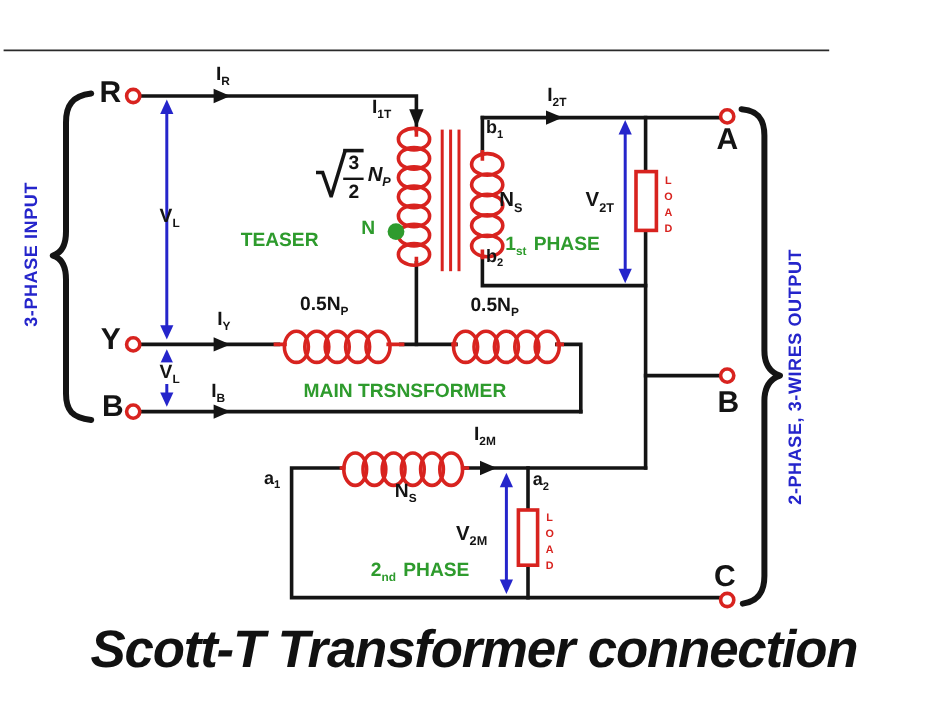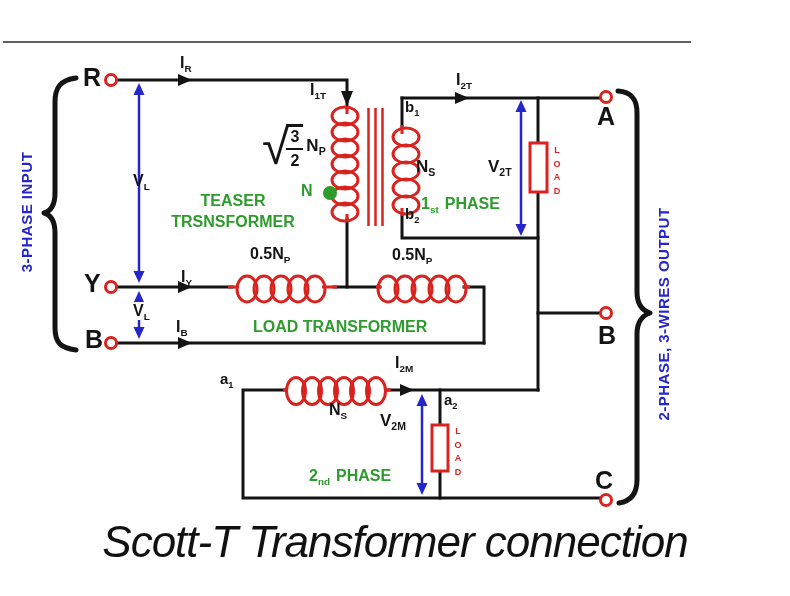--- a/index.html
+++ b/index.html
@@ -22,30 +22,30 @@
   .load-vert{
     position:absolute;writing-mode:vertical-rl;text-orientation:upright;
     font-size:9px;font-weight:bold;color:#d8231f;letter-spacing:3.5px;line-height:1;
   }
   .side-label{
     position:absolute;transform:translate(-50%,-50%) rotate(-90deg);
     font-weight:bold;color:#2525cb;font-size:15px;white-space:nowrap;letter-spacing:0.5px;
   }
   .title{
     position:absolute;left:50%;top:517px;transform:translateX(-50%);
-    font-size:44px;font-weight:normal;font-style:italic;letter-spacing:-1px;
+    font-size:44px;font-weight:bold;font-style:italic;letter-spacing:-1px;
     color:#111;white-space:nowrap;
   }
   .sqrt-label{position:absolute;display:flex;align-items:center;color:#141414;}
   .radical{font-size:50px;font-weight:400;line-height:0.78;margin-right:-3px;}
   .frac{display:inline-flex;flex-direction:column;align-items:center;
         border-top:3px solid #141414;font-size:16px;font-weight:bold;}
   .fnum{border-bottom:2.5px solid #141414;padding:1px 4px 2px 4px;}
   .fden{padding:2px 4px 0 4px;}
-  .wsym{font-size:17px;font-weight:bold;margin-left:3px;}
+  .wsym{font-size:17px;font-weight:bold;margin-left:3px;font-style:italic;}
   .wsym sub{font-size:0.62em;}
 </style>
 </head>
 <body>
 
 <div id="stage">
 
   <svg id="circuit-svg" width="790" height="596" viewBox="0 0 790 596">
 
     <line x1="3" y1="42" x2="691" y2="42" stroke="#2a2a2a" stroke-width="1.5"></line>
@@ -171,55 +171,54 @@
   </svg>
 
   <div class="lbl t25" style="left:83px;top:65px"><span>R</span></div>
   <div class="lbl t25" style="left:84px;top:271px"><span>Y</span></div>
   <div class="lbl t25" style="left:85px;top:327px"><span>B</span></div>
   <div class="lbl t25" style="left:597px;top:104px"><span>A</span></div>
   <div class="lbl t25" style="left:598px;top:323px"><span>B</span></div>
   <div class="lbl t25" style="left:595px;top:468px"><span>C</span></div>
 
   <div class="lbl t16" style="left:180px;top:55px"><span>I</span><sub>R</sub></div>
-  <div class="lbl t16" style="left:181px;top:269px"><span>I</span><sub>Y</sub></div>
+  <div class="lbl t16" style="left:181px;top:259px"><span>I</span><sub>Y</sub></div>
   <div class="lbl t16" style="left:176px;top:319px"><span>I</span><sub>B</sub></div>
   <div class="lbl t16" style="left:310px;top:82px"><span>I</span><sub>1T</sub></div>
   <div class="lbl t16" style="left:456px;top:72px"><span>I</span><sub>2T</sub></div>
   <div class="lbl t16" style="left:395px;top:355px"><span>I</span><sub>2M</sub></div>
 
   <div class="lbl t16" style="left:133px;top:173px"><span>V</span><sub>L</sub></div>
   <div class="lbl t16 bgw" style="left:131px;top:302px"><span>V</span><sub>L</sub></div>
   <div class="lbl t17" style="left:488px;top:158px"><span>V</span><sub>2T</sub></div>
-  <div class="lbl t17" style="left:380px;top:412px"><span>V</span><sub>2M</sub></div>
+  <div class="lbl t17" style="left:380px;top:436px"><span>V</span><sub>2M</sub></div>
 
   <div class="sqrt-label" style="left:262px;top:124px">
     <span class="radical">√</span>
     <span class="frac">
       <span class="fnum">3</span>
       <span class="fden">2</span>
     </span>
     <span class="wsym"><span>N</span><sub>P</sub></span>
   </div>
   <div class="lbl t17" style="left:416px;top:158px"><span>N</span><sub>S</sub></div>
   <div class="lbl t16" style="left:250px;top:246px"><span>0.5N</span><sub>P</sub></div>
   <div class="lbl t16" style="left:392px;top:247px"><span>0.5N</span><sub>P</sub></div>
   <div class="lbl t16" style="left:329px;top:402px"><span>N</span><sub>S</sub></div>
 
   <div class="lbl t16 green" style="left:301px;top:183px"><span>N</span></div>
   <div class="lbl t15" style="left:405px;top:99px"><span>b</span><sub>1</sub></div>
   <div class="lbl t15" style="left:405px;top:206px"><span>b</span><sub>2</sub></div>
-  <div class="lbl t15" style="left:220px;top:371px"><span>a</span><sub>1</sub></div>
+  <div class="lbl t15" style="left:220px;top:391px"><span>a</span><sub>1</sub></div>
   <div class="lbl t15" style="left:444px;top:392px"><span>a</span><sub>2</sub></div>
 
   <div class="lbl t16 green center two-line" style="left:155px;top:190px;width:156px">
     <div>TEASER</div>
-    <div>TRSNSFORMER</div>
   </div>
-  <div class="lbl t16 green" style="left:253px;top:319px"><span>LOAD TRANSFORMER</span></div>
+  <div class="lbl t16 green" style="left:253px;top:319px"><span>MAIN TRSNSFORMER</span></div>
   <div class="lbl t16 green" style="left:421px;top:196px"><span>1</span><sub>st</sub><span class="phase-word">PHASE</span></div>
   <div class="lbl t16 green" style="left:309px;top:468px"><span>2</span><sub>nd</sub><span class="phase-word">PHASE</span></div>
 
   <div class="load-vert" style="left:552px;top:145px">LOAD</div>
   <div class="load-vert" style="left:453px;top:426px">LOAD</div>
 
   <div class="side-label" style="left:26px;top:212px">3-PHASE INPUT</div>
   <div class="side-label" style="left:663px;top:314px">2-PHASE, 3-WIRES OUTPUT</div>
 
   <div class="title">Scott-T Transformer connection</div>

